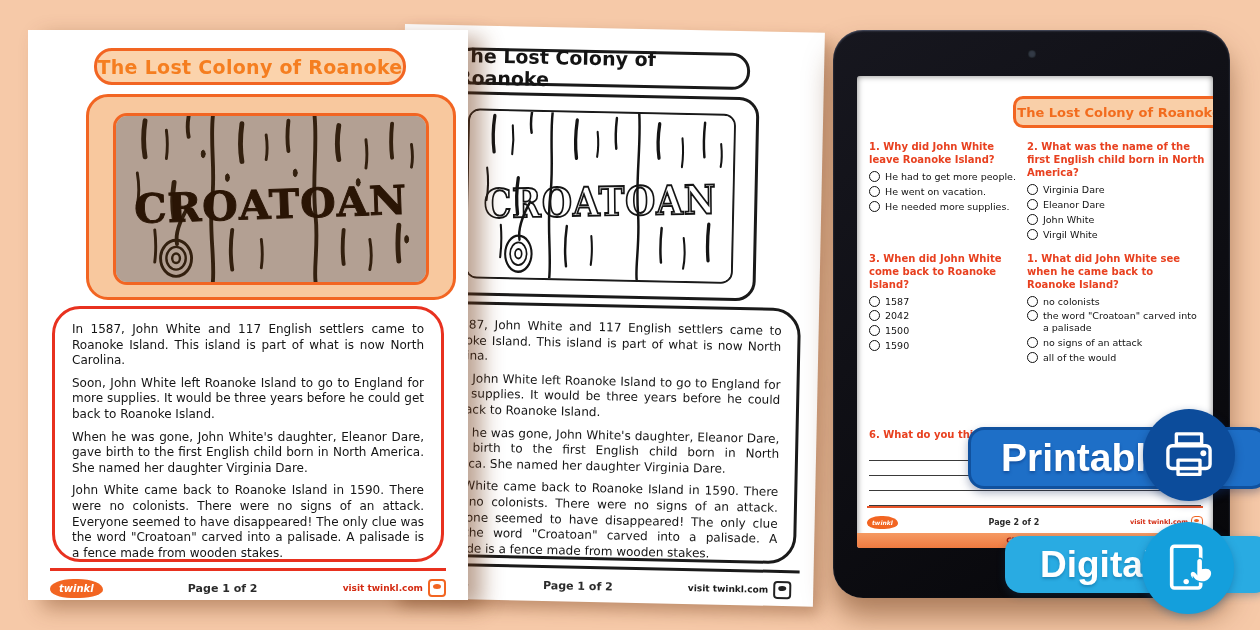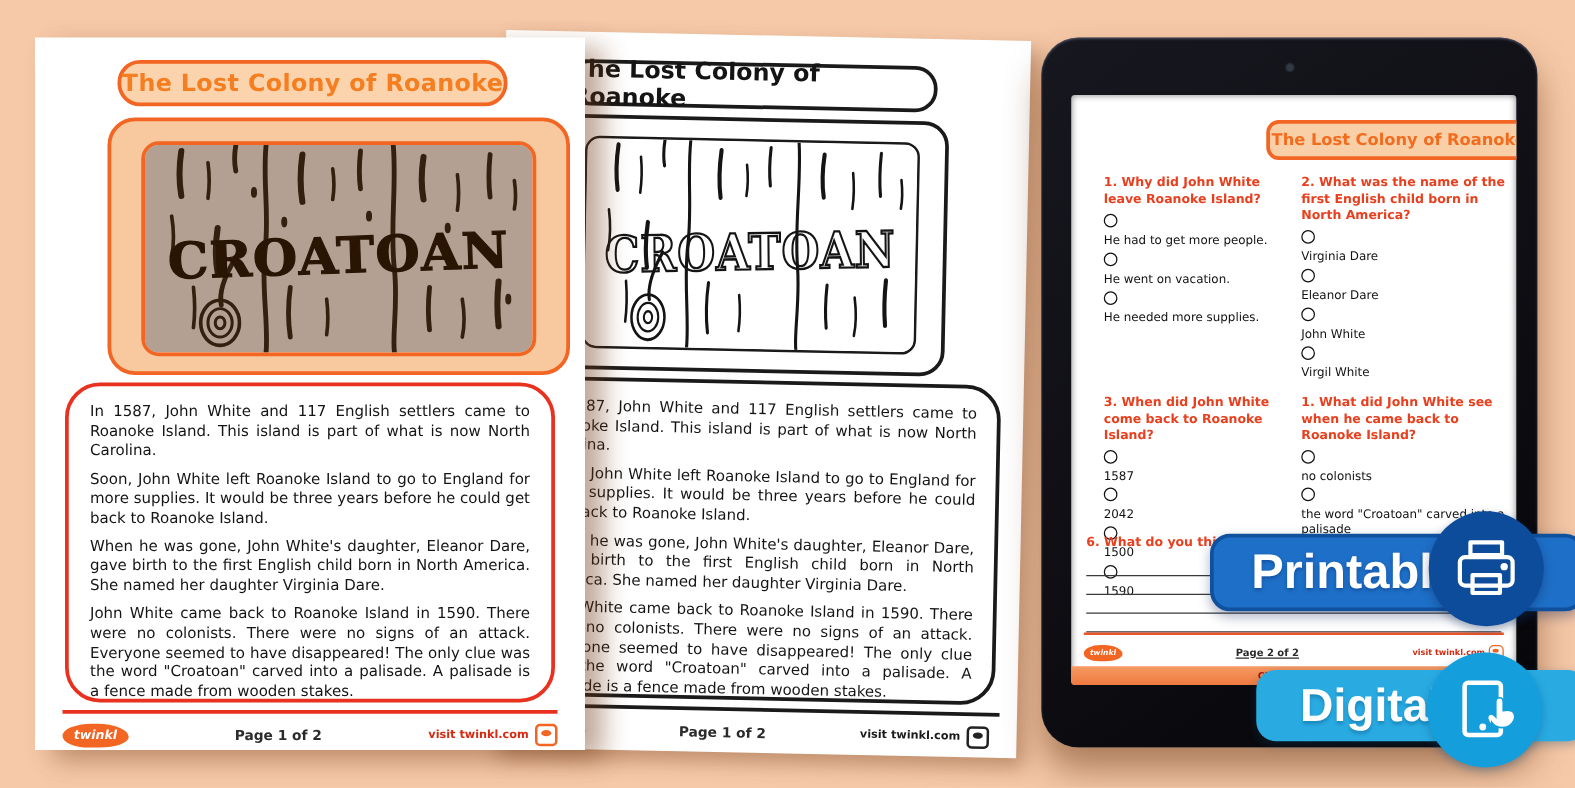--- a/index.html
+++ b/index.html
@@ -112,43 +112,43 @@
     background:#fff; border-radius:3px; overflow:hidden;
     box-shadow:inset 0 0 6px rgba(0,0,0,.5);
   }
   .t-titlebox {
     position:absolute; right:-12px; top:20px; width:212px; height:32px;
     border:3px solid #f26522; border-radius:10px; background:#f9cfa8;
     display:flex; align-items:center; justify-content:center;
     color:#f26c1e; font-weight:bold; font-size:13px;
   }
   .q-grid {
-    position:absolute; left:26px; top:64px; right:8px;
+    position:absolute; left:12px; top:64px; right:8px;
     display:grid; grid-template-columns:150px 1fr; column-gap:14px; row-gap:10px;gap:8px;
   }
   .q-head { color:#e8401f; font-weight:bold; font-size:10px; line-height:1.3; margin-bottom:5px; }
-  .opt { display:flex; gap:5px; align-items:flex-start; margin:3px 0;flex-direction:column; }
+  .opt { display:flex; gap:5px; align-items:flex-start; margin:3px 0; }
   .radio {
     width:11px; height:11px; border:1.4px solid #111; border-radius:50%;
     flex:0 0 auto; margin-top:0px; background:#fff;
   }
   .opt-label { font-size:9.5px; line-height:1.25; color:#111; }
   .open-q { position:absolute; left:12px; right:12px; }
   .open-q-5 { top:282px; }
   .open-q-6 { top:352px; }
   .wline { border-bottom:1.5px solid #3a3a3a; }
   .open-q-5 .wline { height:13px; }
   .open-q-6 .wline { height:15px; }
   .t-rule { position:absolute; left:10px; right:10px; top:430px; height:2px; background:#e8552a; }
   .t-footer {
     position:absolute; left:10px; right:10px; top:436px; height:20px;
     display:flex; align-items:center;
   }
   .t-footer .tw-cloud { font-size:6px; padding:3px 5px; }
-  .t-footer .pf-center { font-size:8px;text-decoration:underline; }
+  .t-footer .pf-center { font-size:8px; }
   .t-footer .pf-visit { font-size:6.5px; margin-right:3px; }
   .t-footer .q-badge { width:12px; height:12px; border-width:1.5px; }
   .t-footer .q-badge::after { left:2px; top:2px; width:5px; height:3px; }
   .t-bottombar {
     position:absolute; left:0; right:0; bottom:0; height:15px;
     background:linear-gradient(#f59a63,#ef7a40);
     display:flex; align-items:center; justify-content:center;
     color:#a51408; font-weight:bold; font-size:7.5px;
   }
 

